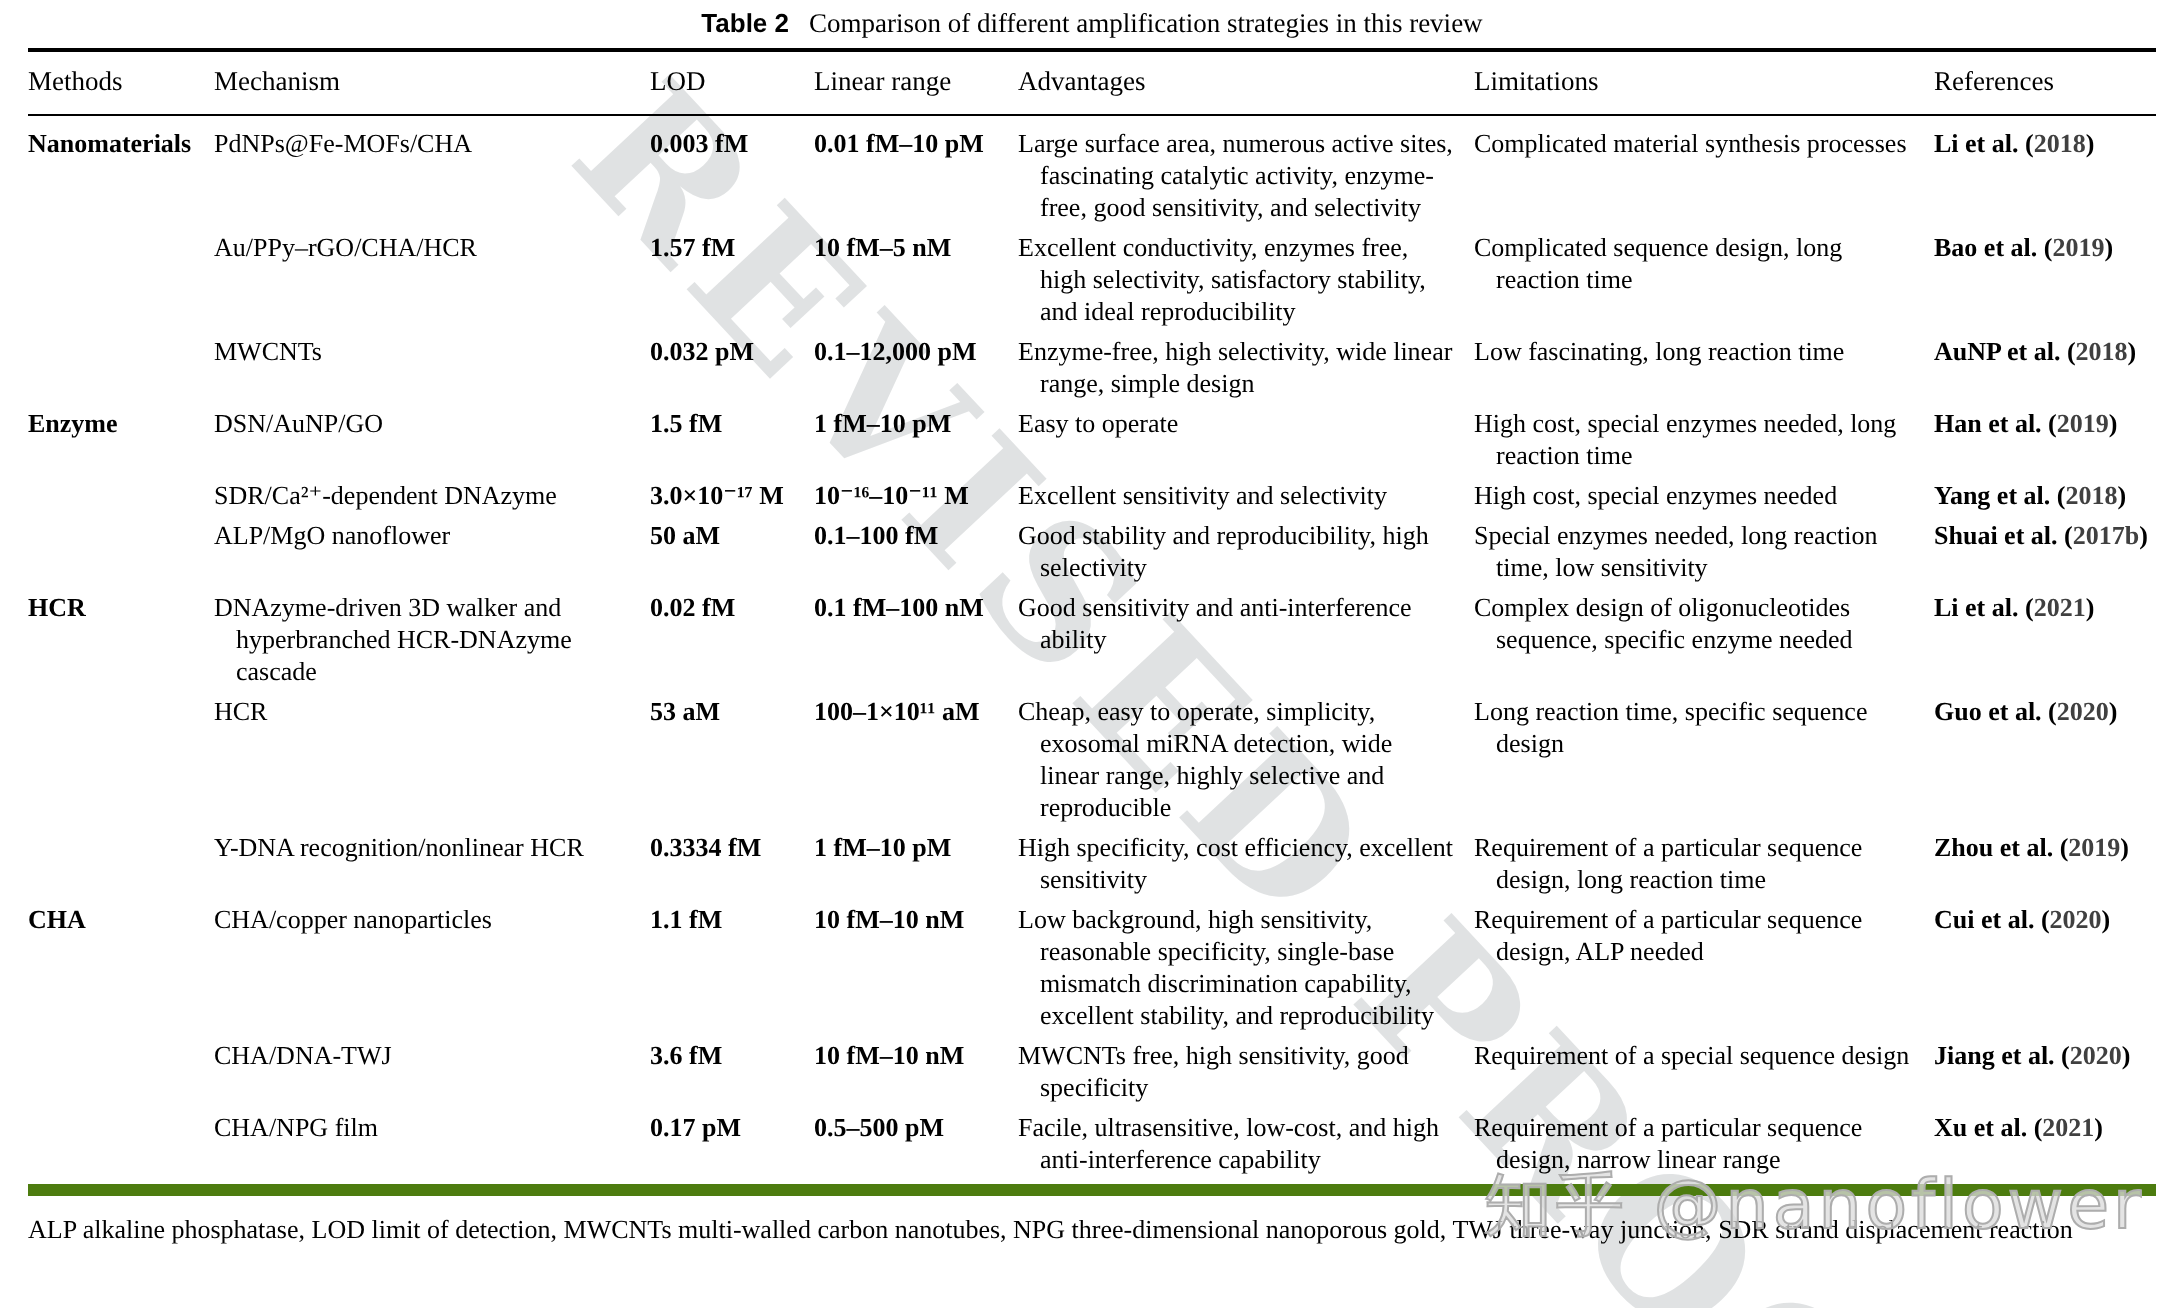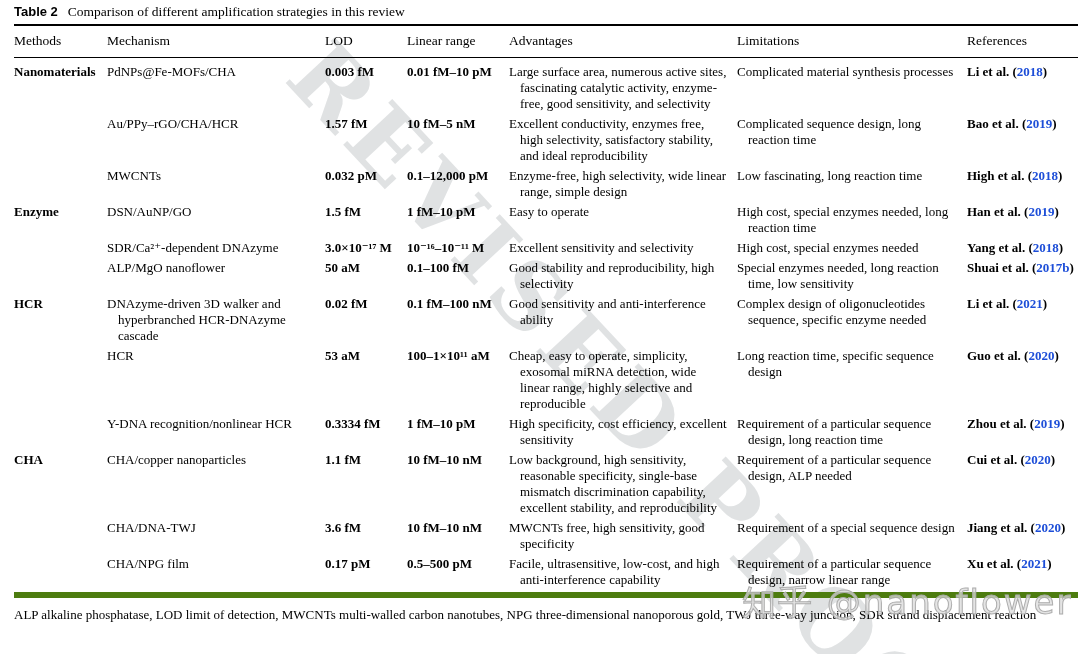--- a/index.html
+++ b/index.html
@@ -1,27 +1,27 @@
 <!DOCTYPE html>
 <html><head>
 <meta charset="utf-8">
 <style>
   html,body{margin:0;padding:0;background:#ffffff;width:1080px;height:654px;overflow:hidden;}
   .page{position:relative;width:1080px;height:654px;font-family:"Liberation Serif","DejaVu Serif",serif;color:#000;}
   .content{position:relative;z-index:1;padding:3px 2px 0 14px;}
-  .caption{font-size:13.5px;line-height:17px;margin-bottom:4px;}
+  .caption{font-size:13.5px;line-height:17px;margin-bottom:4px;text-align:center;}
   .caption .t-label{font-family:"Liberation Sans","DejaVu Sans",sans-serif;font-weight:bold;margin-right:10px;font-size:13px;}
   table{border-collapse:collapse;table-layout:fixed;width:1064px;border-top:2px solid #000;border-bottom:6px solid #4d7c0f;}
   th{font-size:13.5px;font-weight:normal;text-align:left;vertical-align:bottom;padding:7px 8px 8px 0;border-bottom:1.2px solid #000;}
   td{font-size:13px;line-height:16px;vertical-align:top;padding:0 10px 4px 0;}
   tbody tr:first-child td{padding-top:6px;}
   .hang{padding-left:11px;text-indent:-11px;}
   .c-method,.c-lod,.c-range,.c-ref{white-space:nowrap;font-weight:bold;}
   .c-ref{padding-right:0;}
-  .yr{color:#1d4ed8;text-decoration:none;cursor:pointer;}
+  .yr{color:#404040;text-decoration:none;cursor:pointer;}
   .footnote{margin-top:9px;width:1064px;font-size:13px;line-height:16px;}
   .footnote .ab{}
   .wm-diag{position:absolute;left:180px;top:310px;width:830px;height:92px;text-align:center;
     transform:rotate(47deg);transform-origin:center;font-family:"DejaVu Serif",serif;font-weight:bold;
     font-size:92px;letter-spacing:8px;color:rgba(178,182,185,0.40);z-index:0;white-space:nowrap;}
   .wm-corner{position:absolute;left:742px;top:580px;font-family:"DejaVu Sans",sans-serif;font-size:34px;
     letter-spacing:2px;color:rgba(219,219,219,0.75);-webkit-text-stroke:1px #adadad;z-index:2;white-space:nowrap;}
 </style>
 </head>
 <body>
@@ -76,21 +76,21 @@
           <td class="hang">Complicated sequence design, long reaction time</td>
           <td class="c-ref"><span>Bao et al. (</span><a class="yr">2019</a><span>)</span></td>
         </tr>
         <tr>
           <td class="c-method"></td>
           <td class="hang">MWCNTs</td>
           <td class="c-lod">0.032 pM</td>
           <td class="c-range">0.1–12,000 pM</td>
           <td class="hang">Enzyme-free, high selectivity, wide linear range, simple design</td>
           <td class="hang">Low fascinating, long reaction time</td>
-          <td class="c-ref"><span>High et al. (</span><a class="yr">2018</a><span>)</span></td>
+          <td class="c-ref"><span>AuNP et al. (</span><a class="yr">2018</a><span>)</span></td>
         </tr>
         <tr>
           <td class="c-method">Enzyme</td>
           <td class="hang">DSN/AuNP/GO</td>
           <td class="c-lod">1.5 fM</td>
           <td class="c-range">1 fM–10 pM</td>
           <td class="hang">Easy to operate</td>
           <td class="hang">High cost, special enzymes needed, long reaction time</td>
           <td class="c-ref"><span>Han et al. (</span><a class="yr">2019</a><span>)</span></td>
         </tr>

